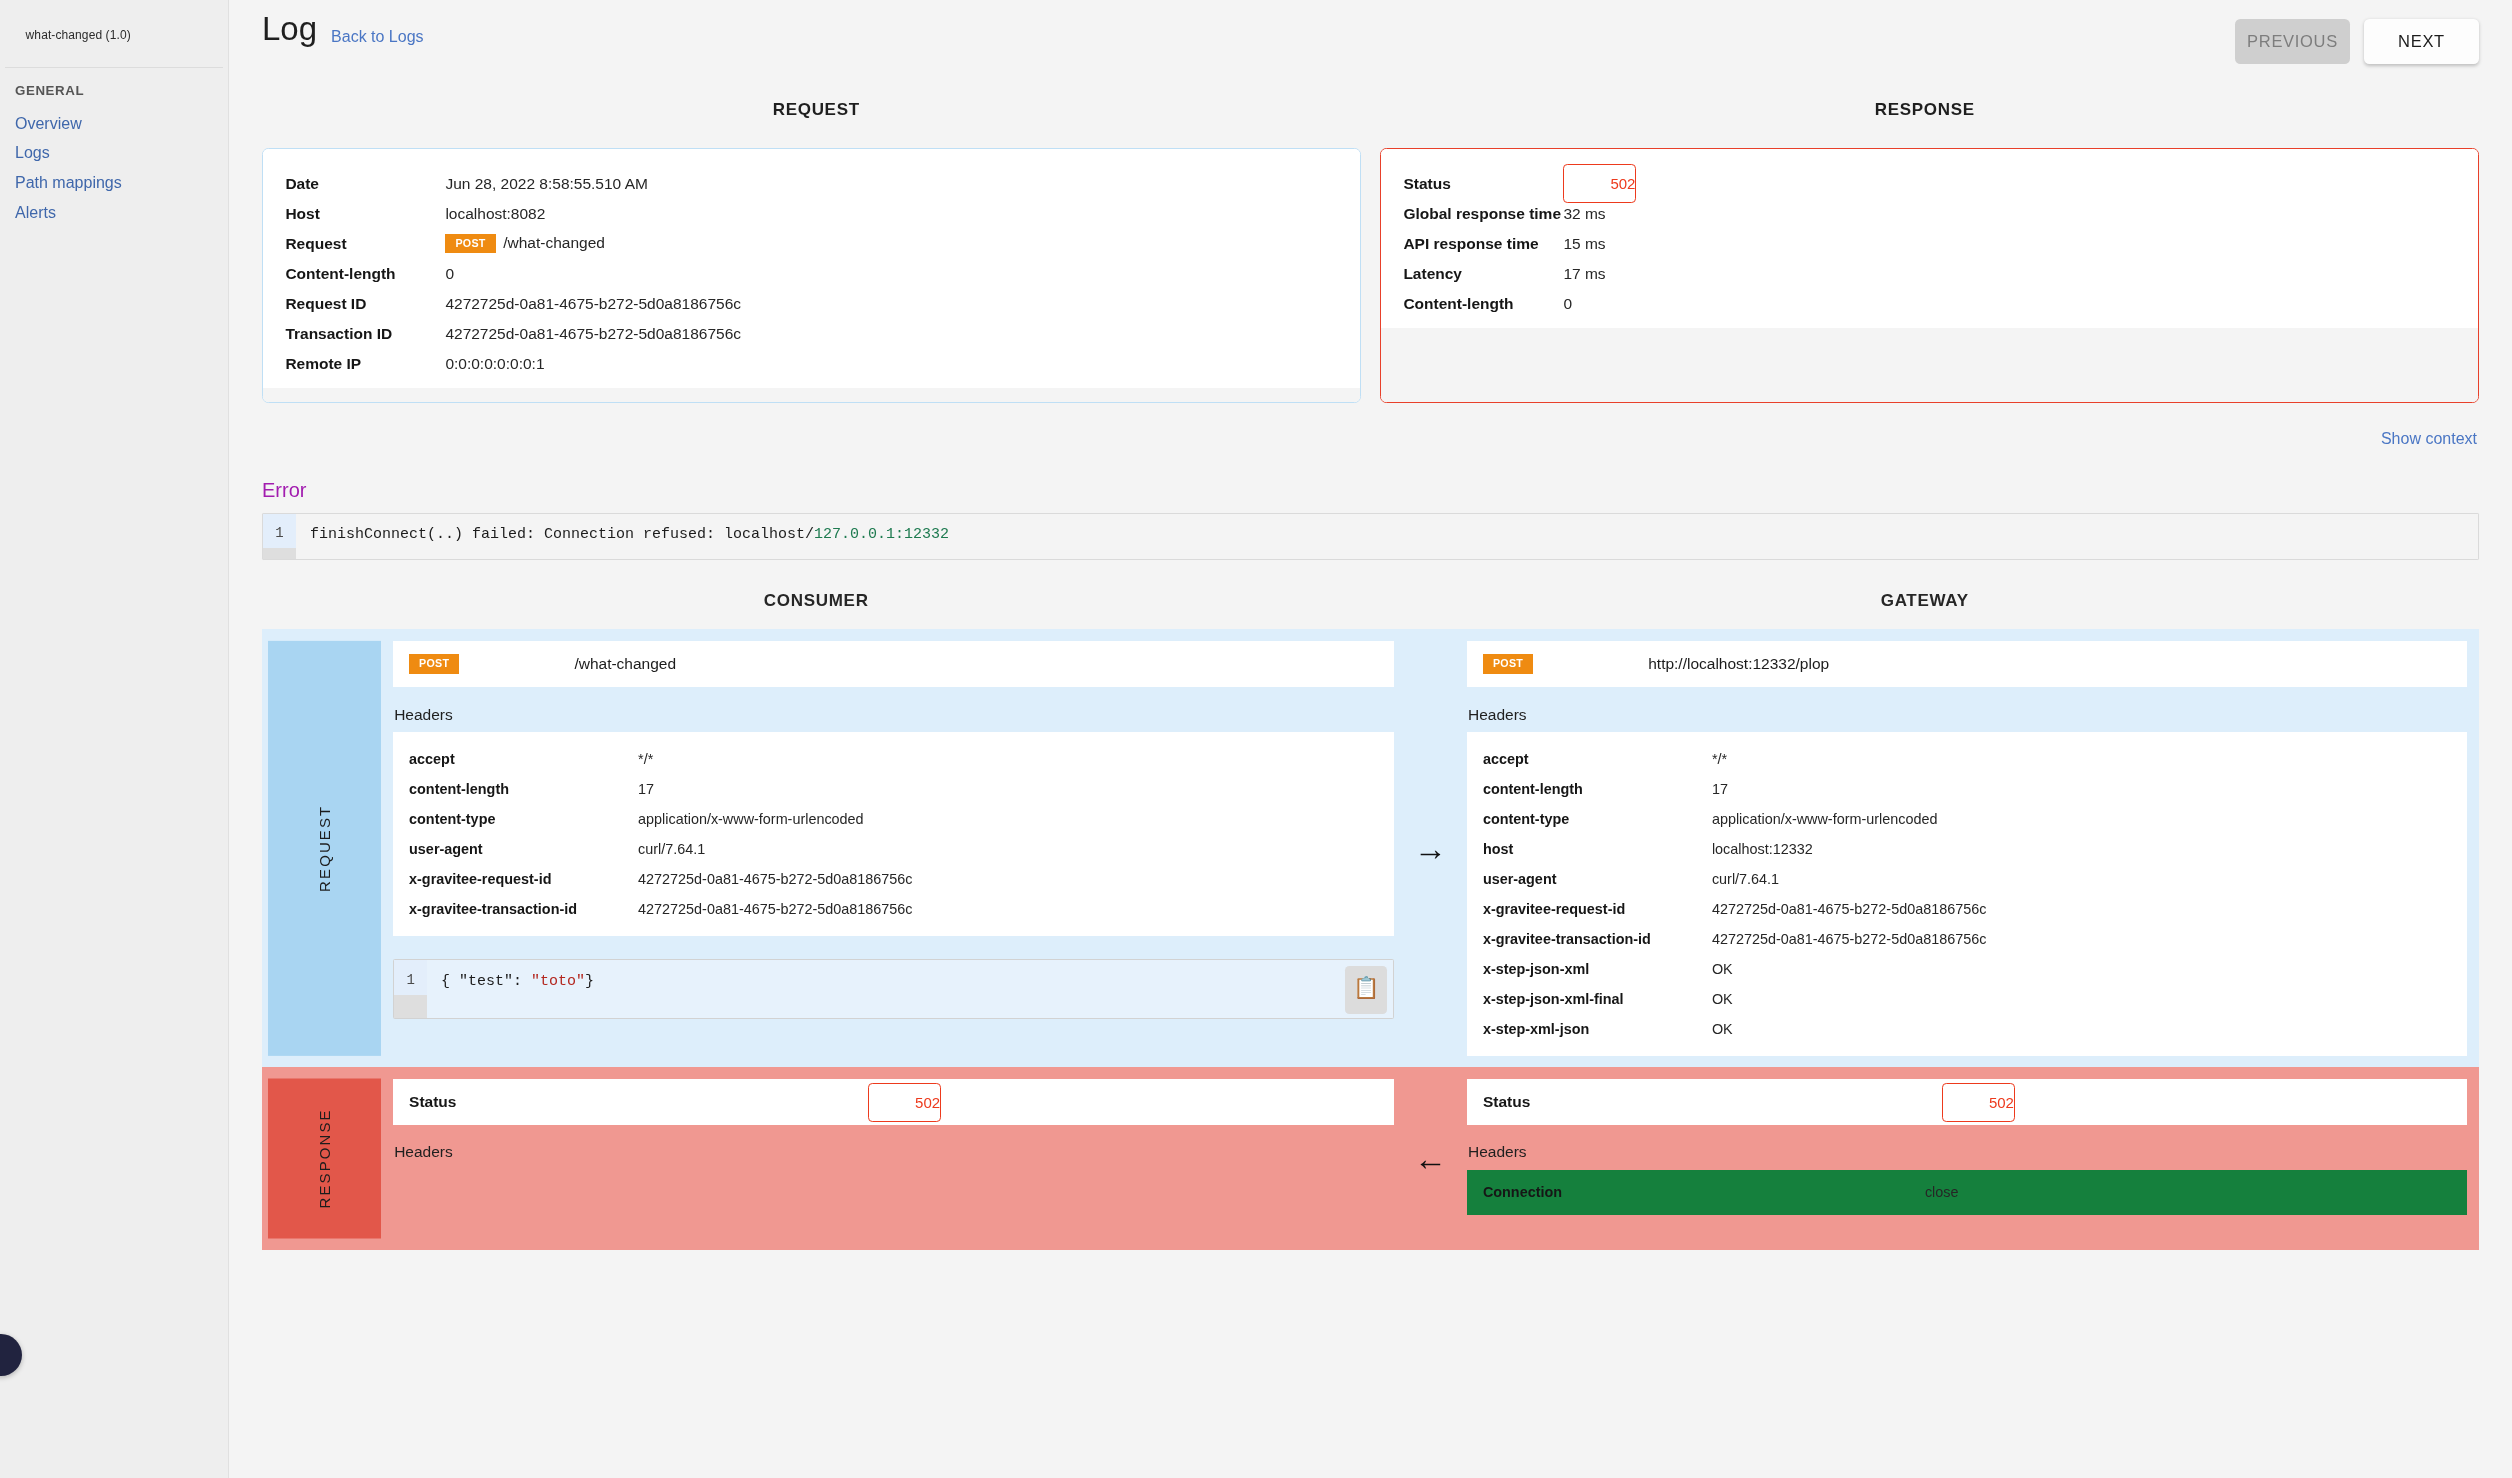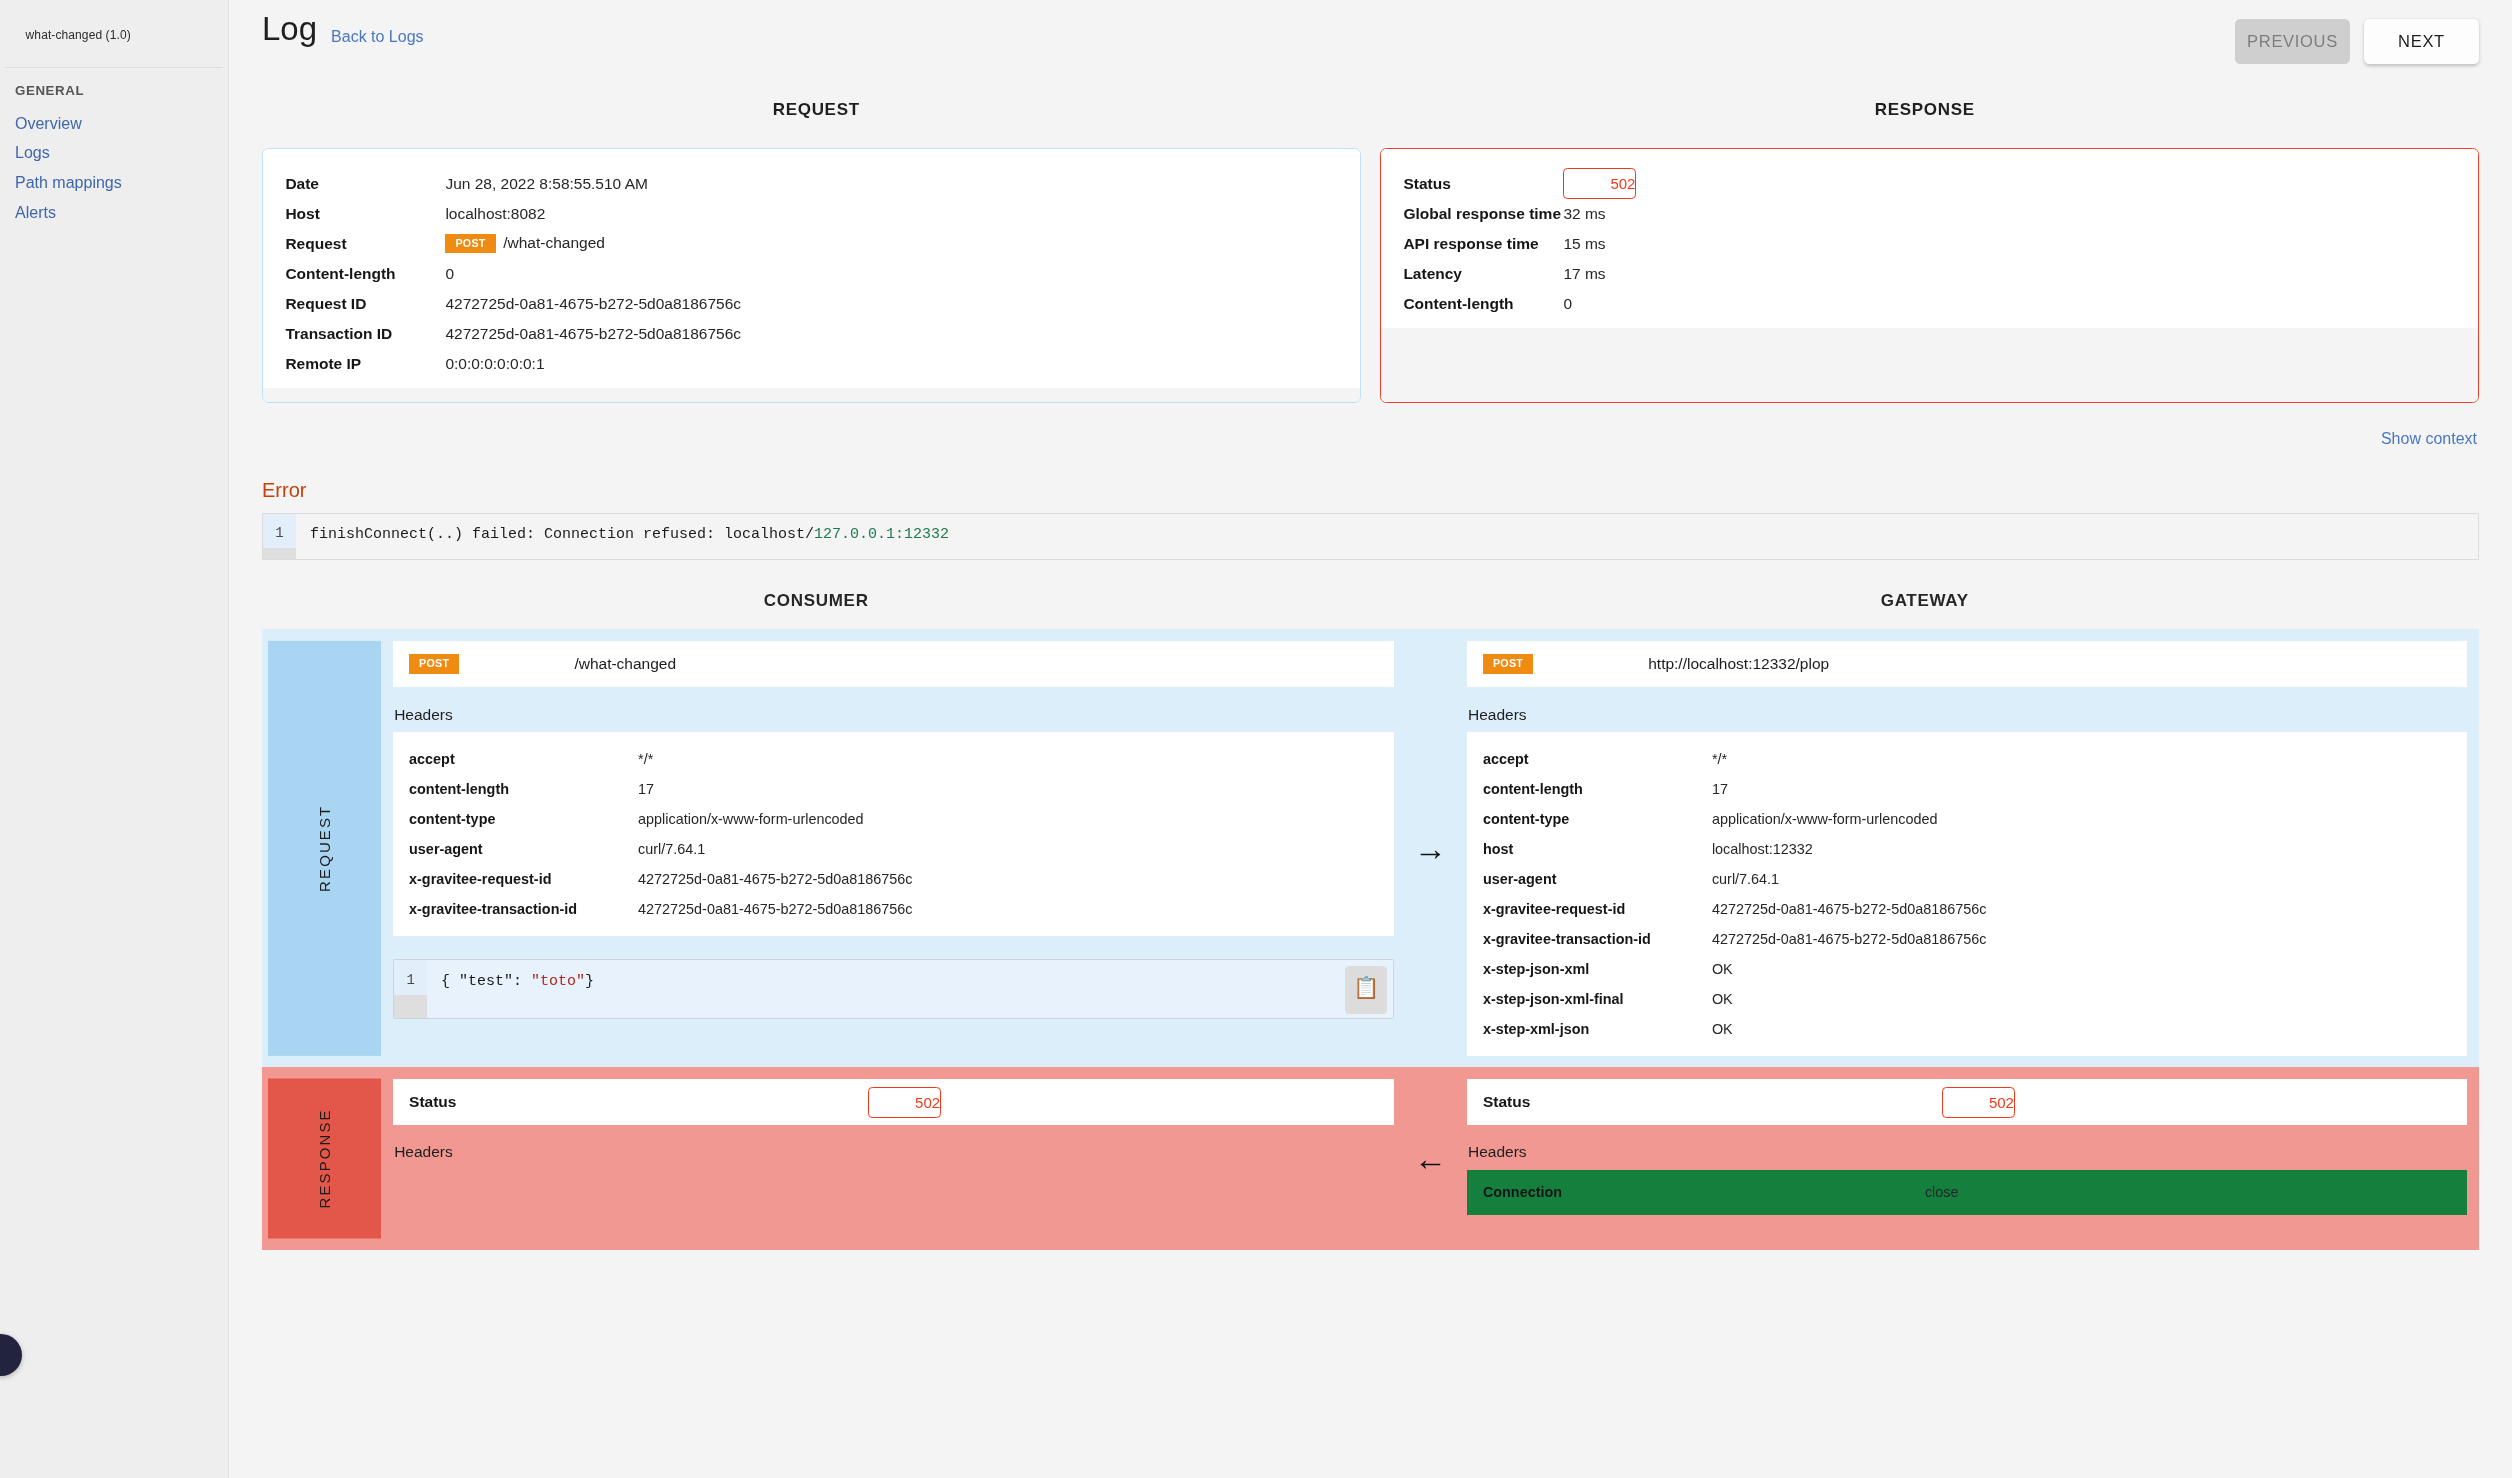--- a/index.html
+++ b/index.html
@@ -160,40 +160,40 @@
     letter-spacing: 0.3px;
     border-radius: 0;
     padding: 4.3px 10px 4.8px 10px;
     line-height: 1;
   }
   .status-chip {
     display: inline-flex;
     align-items: center;
     justify-content: center;
     min-width: 46px;
-    height: 31px;
+    height: 39px;
     border: 1.1px solid #ed3a1d;
     border-radius: 4.3px;
     color: #ed3a1d;
     font-size: 15px;
     padding-left: 46px;
   }
 
   .context-row {
     padding: 27px 33px 0 0;
     text-align: right;
     padding-right: 35px;
   }
   .context-link { font-size: 16px; color: #4a76c4; text-decoration: none; cursor: pointer; }
 
   
   .error-wrap { padding: 31px 33px 0 33px; }
   .error-title {
     font-size: 20px;
-    color: #c2410c;
+    color: #a21caf;
     font-weight: 400;
     margin-bottom: 11.7px;
   }
   .code-block {
     display: flex;
     background: #f4f4f4;
     border: 0.5px solid #dadada;
     border-radius: 1.1px;
     font-family: "Liberation Mono", monospace;
     font-size: 15px;

